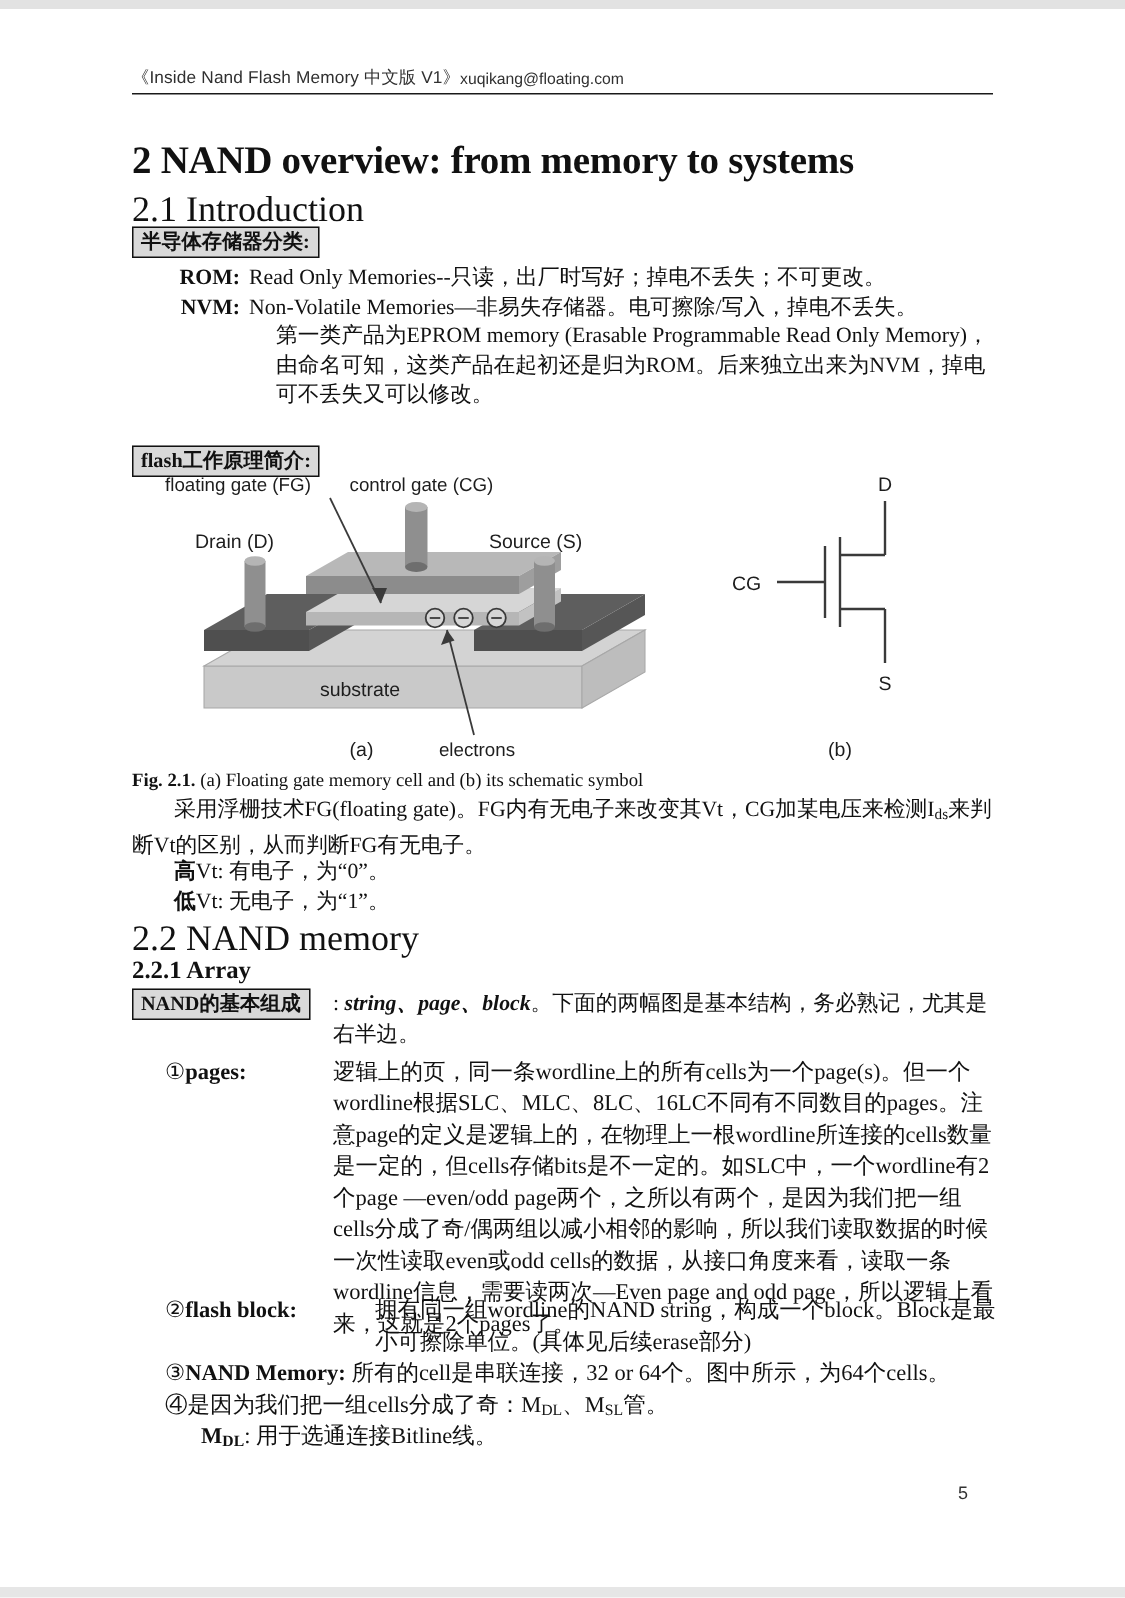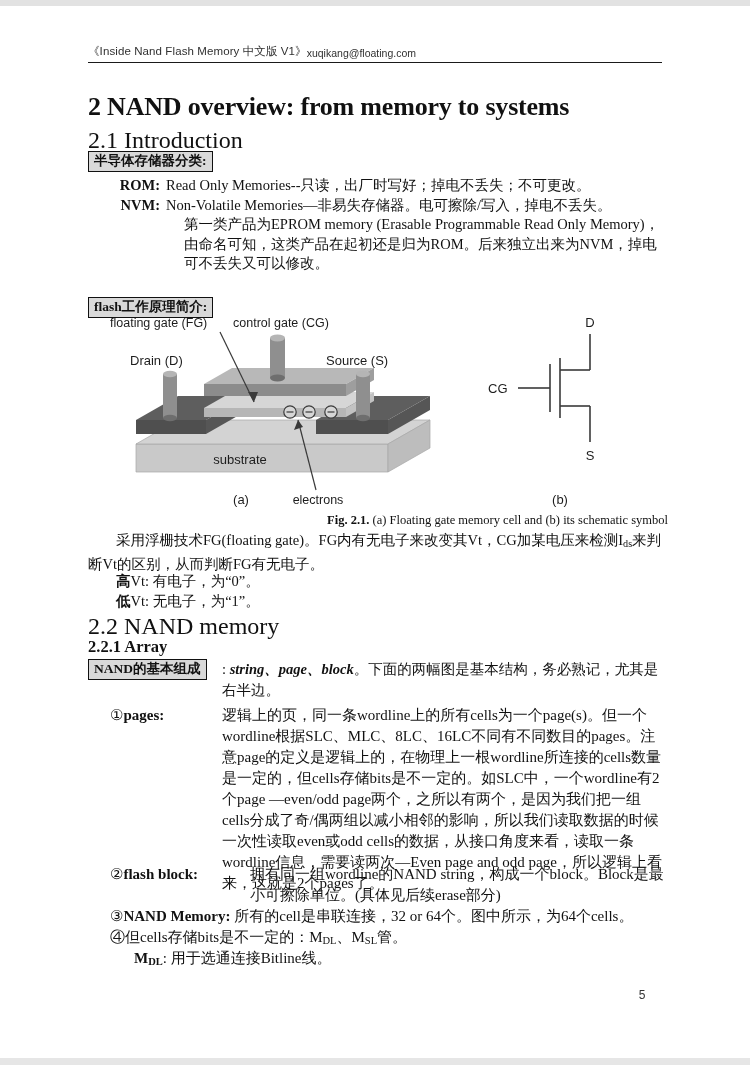--- a/index.html
+++ b/index.html
@@ -115,21 +115,21 @@
     position: absolute;
     left: 88px; top: 312px;
     width: 580px; height: 200px;
   }
   .figsvg { display: block; }
 
   .figcaption {
     position: absolute;
     left: 88px; top: 513px;
     width: 580px;
-    text-align: right;
+    text-align: left;
     font-size: 12.5px;
   }
   .figcaption b { font-weight: bold; }
 
   
   .para {
     position: absolute;
     font-size: 14.5px;
     line-height: 20px;
   }
@@ -355,21 +355,21 @@
     <div class="hang">
       <span class="label"><span class="marker">②</span><span class="lead">flash block:</span></span><span>拥有同一组wordline的NAND string，构成一个block。Block是最小可擦除单位。(具体见后续erase部分)</span>
     </div>
   </div>
 
   <div class="numitem item3">
     <span class="marker">③</span><span class="lead">NAND Memory:</span><span> 所有的cell是串联连接，32 or 64个。图中所示，为64个cells。</span>
   </div>
 
   <div class="numitem item4">
-    <span class="marker">④</span><span>但cells存储bits是不一定的：M</span><sub>DL</sub><span>、M</span><sub>SL</sub><span>管。</span>
+    <span class="marker">④</span><span>是因为我们把一组cells分成了奇：M</span><sub>DL</sub><span>、M</span><sub>SL</sub><span>管。</span>
   </div>
 
   <div class="numitem item4b">
     <b><span>M</span><sub>DL</sub></b><span>: 用于选通连接Bitline线。</span>
   </div>
 
   <div class="pagenum">5</div>
 
 </div>
 

